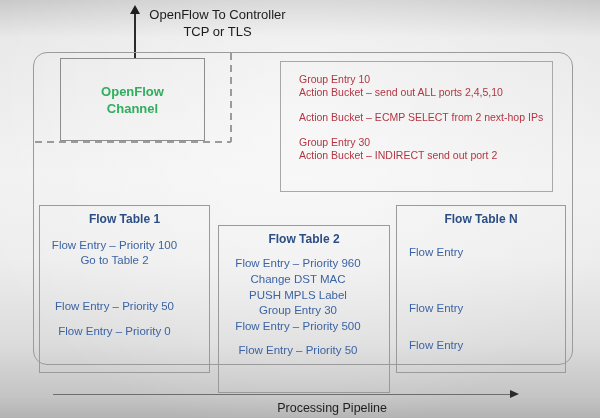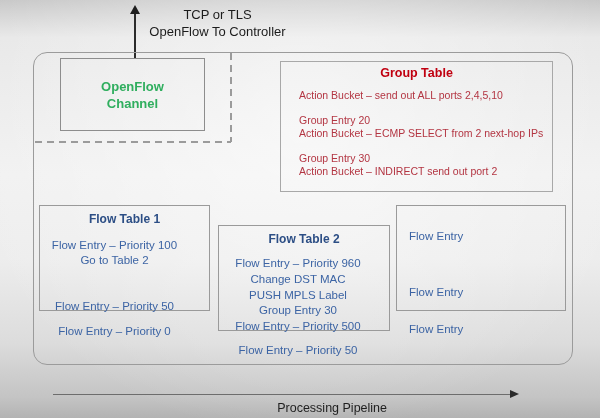--- a/index.html
+++ b/index.html
@@ -17,32 +17,32 @@
   .top-label{position:absolute;left:140px;top:6px;width:155px;text-align:center;
     color:#1c1c1c;font-size:13px;line-height:17px;font-weight:500;}
   
   .switch-box{position:absolute;left:33px;top:52px;width:540px;height:313px;
     border:1.5px solid #9b9b9b;border-radius:14px;box-sizing:border-box;}
   .dash-v{position:absolute;left:230px;top:53px;width:2px;height:89px;
     background:repeating-linear-gradient(to bottom,#9b9b9b 0 7px,transparent 7px 12px);}
   .dash-h{position:absolute;left:35px;top:141px;width:196px;height:2px;
     background:repeating-linear-gradient(to right,#9b9b9b 0 7px,transparent 7px 12px);}
   
-  .channel-box{position:absolute;left:60px;top:58px;width:145px;height:73px;
+  .channel-box{position:absolute;left:60px;top:58px;width:145px;height:83px;
     border:1px solid #8d8d8d;box-sizing:border-box;
     display:flex;flex-direction:column;align-items:center;justify-content:center;
     color:#2fae5e;font-weight:bold;font-size:13px;line-height:17px;}
   
   .group-box{position:absolute;left:280px;top:61px;width:273px;height:131px;
     border:1px solid #a8a8a8;box-sizing:border-box;padding-top:3px;}
   .group-title{text-align:center;color:#c00010;font-weight:bold;font-size:12.5px;line-height:16px;}
   .group-entries{margin-top:8px;padding-left:18px;color:#b33542;font-size:10.5px;line-height:13px;}
   .group-entry{margin-bottom:12px;}
   
-  .ft{position:absolute;top:205px;height:106px;border:1px solid #9a9a9a;
+  .ft{position:absolute;top:205px;height:168px;border:1px solid #9a9a9a;
     box-sizing:border-box;padding-top:5px;color:#3c64a4;font-size:11.5px;line-height:15px;}
   .ft-title{text-align:center;color:#2c4e85;font-weight:bold;font-size:12px;line-height:16px;}
   .ft1{left:39px;width:171px;text-align:center;}
   .ft2{left:218px;width:172px;text-align:center;margin-top:20px;}
   .ftn{left:396px;width:170px;}
   .ft1 .body{margin-top:11px;padding-right:20px;}
   .ft2 .body{margin-top:9px;padding-right:12px;line-height:15.8px;}
   .ftn .body{padding-left:12px;}
   .sp31{height:31px;} .sp10{height:10px;} .sp8{height:8px;}
   .ftn .l1{margin-top:18px;} .ftn .l2{margin-top:41px;} .ftn .l3{margin-top:22px;}
@@ -54,41 +54,40 @@
     color:#1f1f1f;font-size:12.5px;}
 </style>
 </head>
 <body>
 
 <div class="stage">
 
   <div class="v-arrow-line"></div>
   <div class="v-arrow-head"></div>
   <div class="top-label">
+    <div>OpenFlow To Controller</div>
     <div>TCP or TLS</div>
-    <div>OpenFlow To Controller</div>
   </div>
 
   <div class="switch-box"></div>
   <div class="dash-v"></div>
   <div class="dash-h"></div>
 
   <div class="channel-box">
     <div>OpenFlow</div>
     <div>Channel</div>
   </div>
 
   <div class="group-box">
-    <div class="group-title">Group Table</div>
     <div class="group-entries">
       <div class="group-entry">
+        <div>Group Entry 10</div>
         <div>Action Bucket – send out ALL ports 2,4,5,10</div>
       </div>
       <div class="group-entry">
-        <div>Group Entry 20</div>
         <div>Action Bucket – ECMP SELECT from 2 next-hop IPs</div>
       </div>
       <div class="group-entry">
         <div>Group Entry 30</div>
         <div>Action Bucket – INDIRECT send out port 2</div>
       </div>
     </div>
   </div>
 
   <div class="ft ft1">
@@ -110,20 +109,21 @@
       <div>Change DST MAC</div>
       <div>PUSH MPLS Label</div>
       <div>Group Entry 30</div>
       <div>Flow Entry – Priority 500</div>
       <div class="sp8"></div>
       <div>Flow Entry – Priority 50</div>
     </div>
   </div>
 
   <div class="ft ftn">
+    <div class="ft-title">Flow Table N</div>
     <div class="body">
       <div class="l1">Flow Entry</div>
       <div class="l2">Flow Entry</div>
       <div class="l3">Flow Entry</div>
     </div>
   </div>
 
   <div class="h-arrow-line"></div>
   <div class="h-arrow-head"></div>
   <div class="bottom-label">Processing Pipeline</div>

